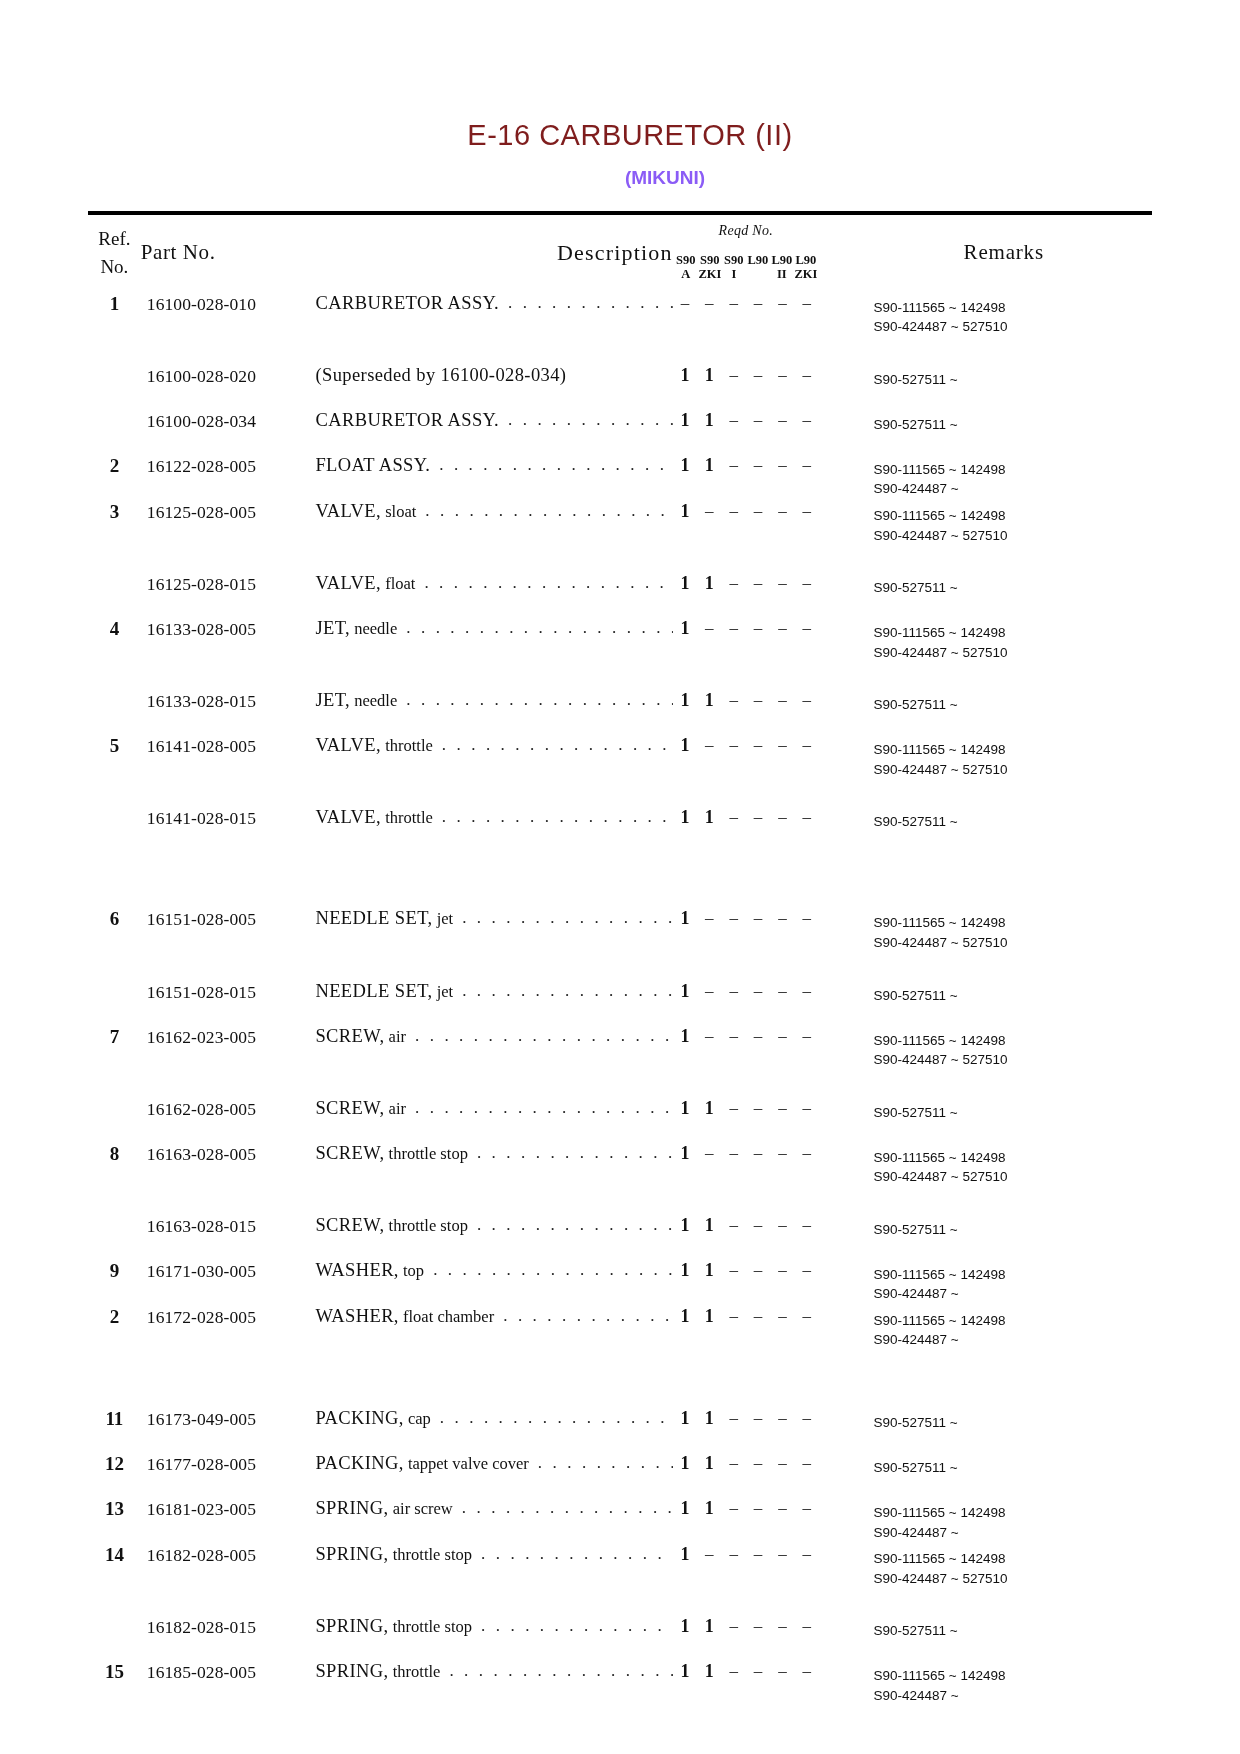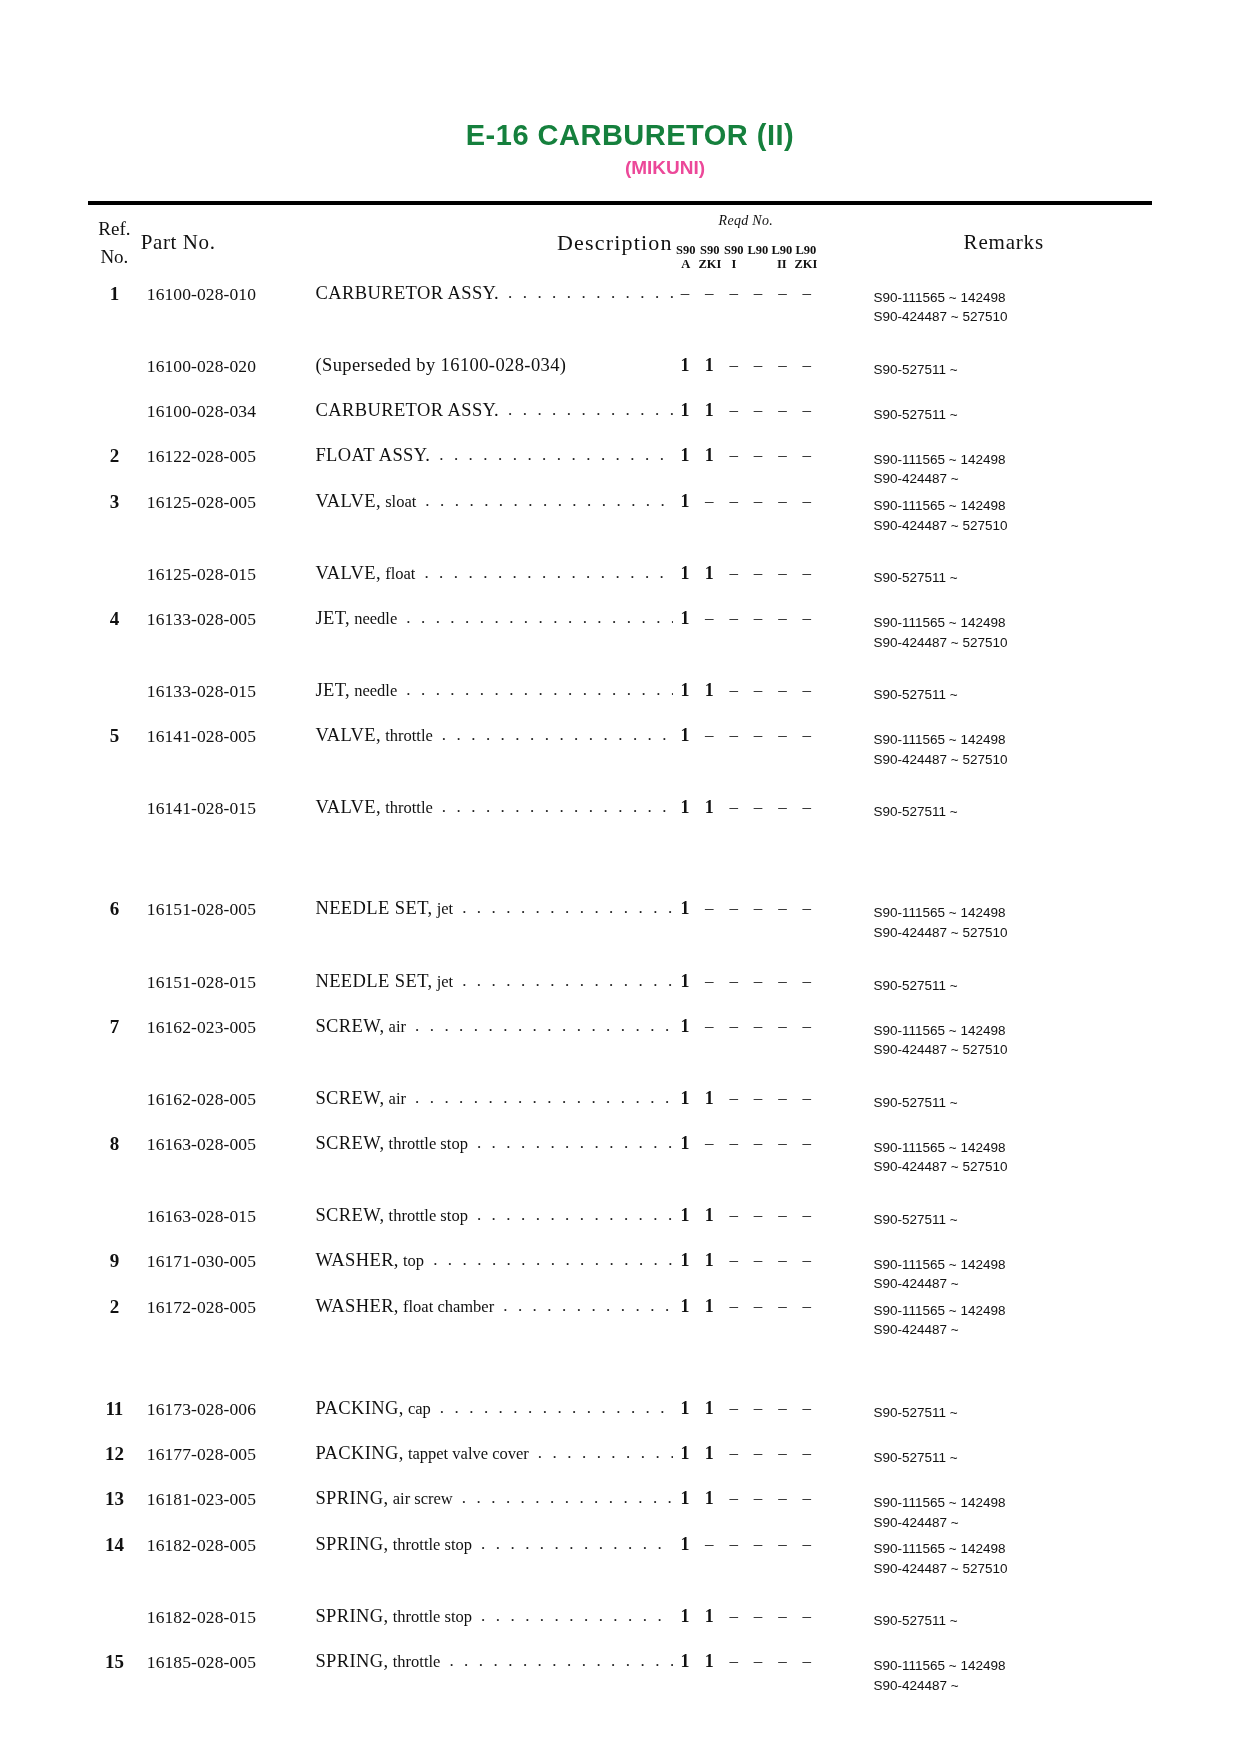--- a/index.html
+++ b/index.html
@@ -24,33 +24,33 @@
     box-sizing: border-box;
   }
 
   
   .title-block {
     text-align: center;
     margin-top: 120px;
   }
   .main-title {
     font-family: "Liberation Sans", "DejaVu Sans", sans-serif;
-    font-weight: bold;
+    font-weight: normal;
     font-size: 29px;
     letter-spacing: 0.5px;
-    color: #15803d;
+    color: #7f1d1d;
     line-height: 1.1;
     margin-left: 20px;
   }
   .sub-title {
     font-family: "Liberation Sans", "DejaVu Sans", sans-serif;
     font-weight: bold;
     font-size: 19px;
-    color: #ec4899;
-    margin-top: 6px;
+    color: #8b5cf6;
+    margin-top: 16px;
     margin-left: 90px;
     line-height: 1.1;
   }
 
   
   .rule-top {
     margin: 22px 88px 0 88px;
     border-top: 4px solid #000;
   }
 
@@ -655,21 +655,21 @@
             <td class="r-rem">
               <div>S90-111565 ~ 142498</div>
               <div>S90-424487 ~</div>
             </td>
           </tr>
           <tr class="block-gap">
             <td colspan="11"></td>
           </tr>
           <tr class="data-row">
             <td class="r-ref">11</td>
-            <td class="r-part">16173-028-006</td>
+            <td class="r-part">16173-049-005</td>
             <td class="r-desc">
               <div class="desc-inner">
                 <span class="desc-text"><span class="caps">PACKING,</span><span class="lower"> cap</span></span>
                 <span class="leaders">. . . . . . . . . . . . . . . . . . . . . . . . . . . . . . . . . . . . . . . . . . . . . . . . . . . . . . . . . . . . </span>
               </div>
             </td>
             <td class="r-q">1</td>
             <td class="r-q">1</td>
             <td class="r-q dash">–</td>
             <td class="r-q dash">–</td>

